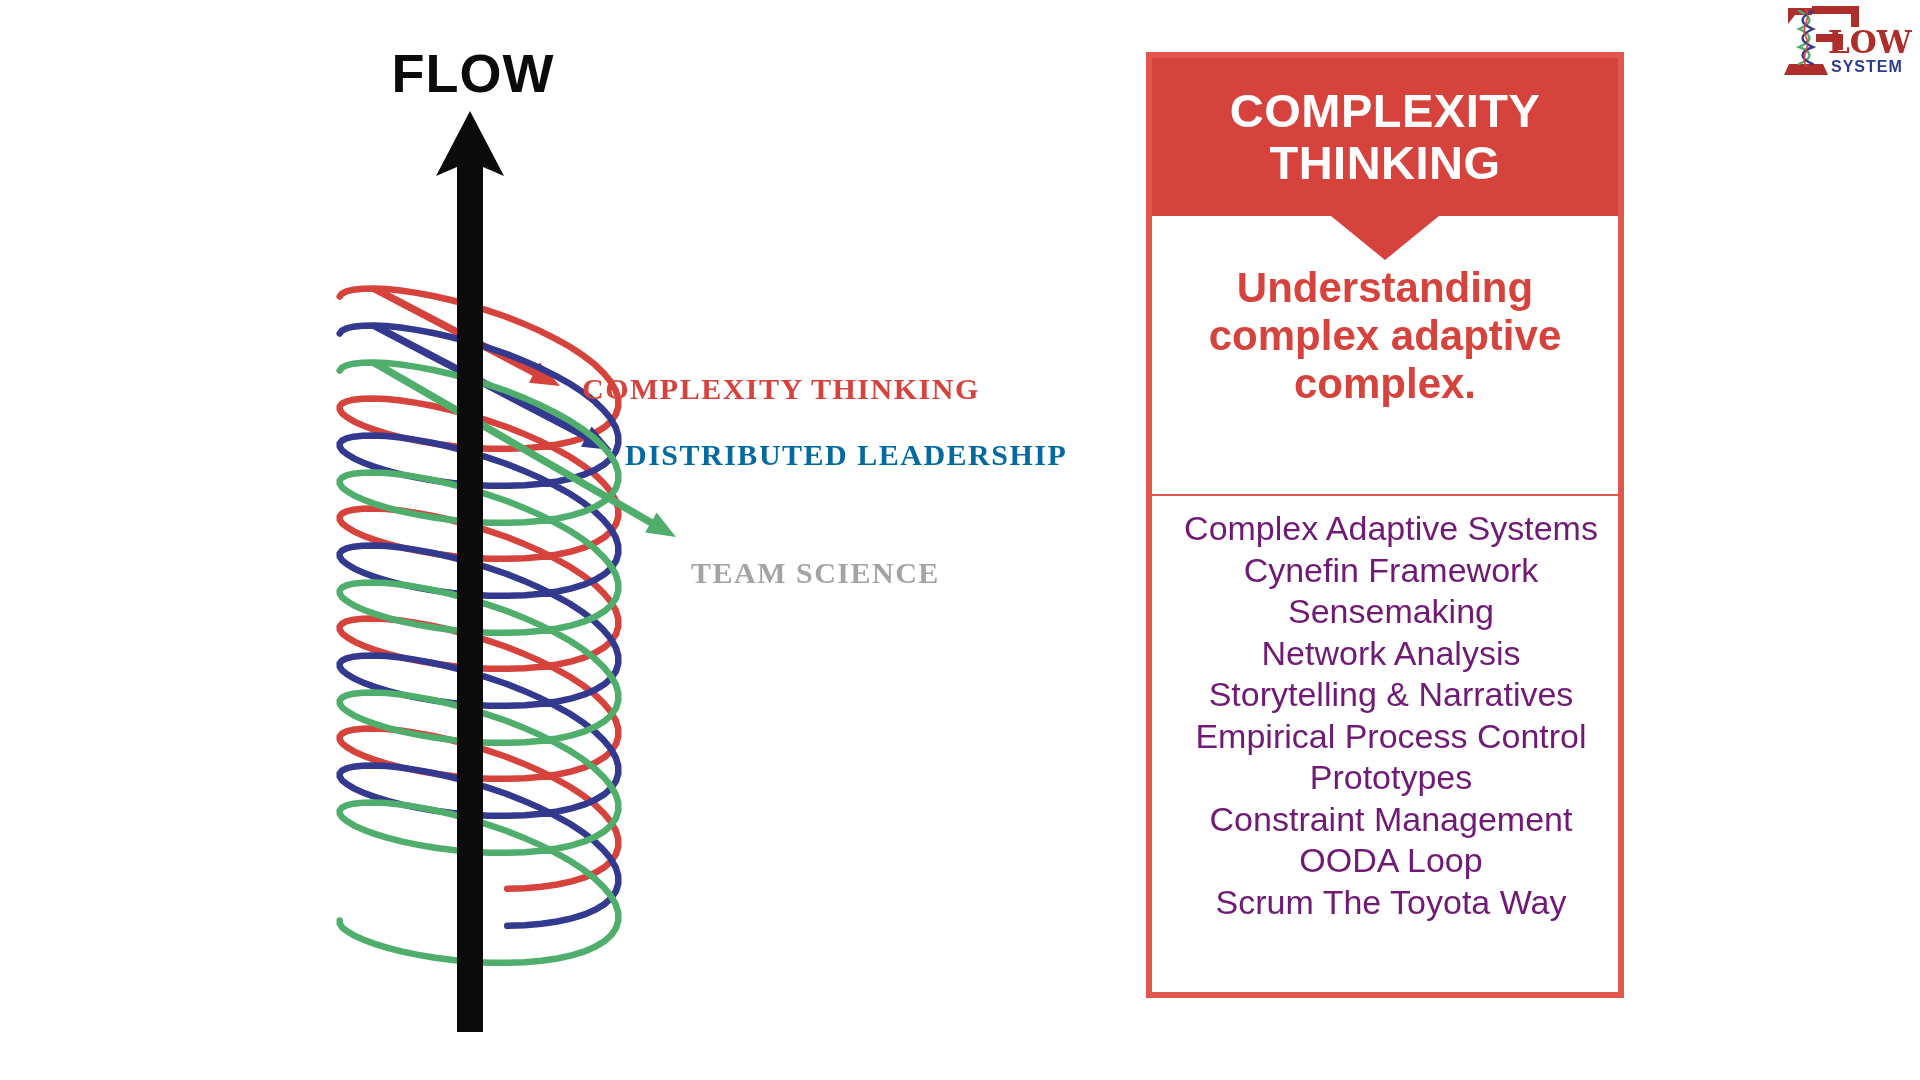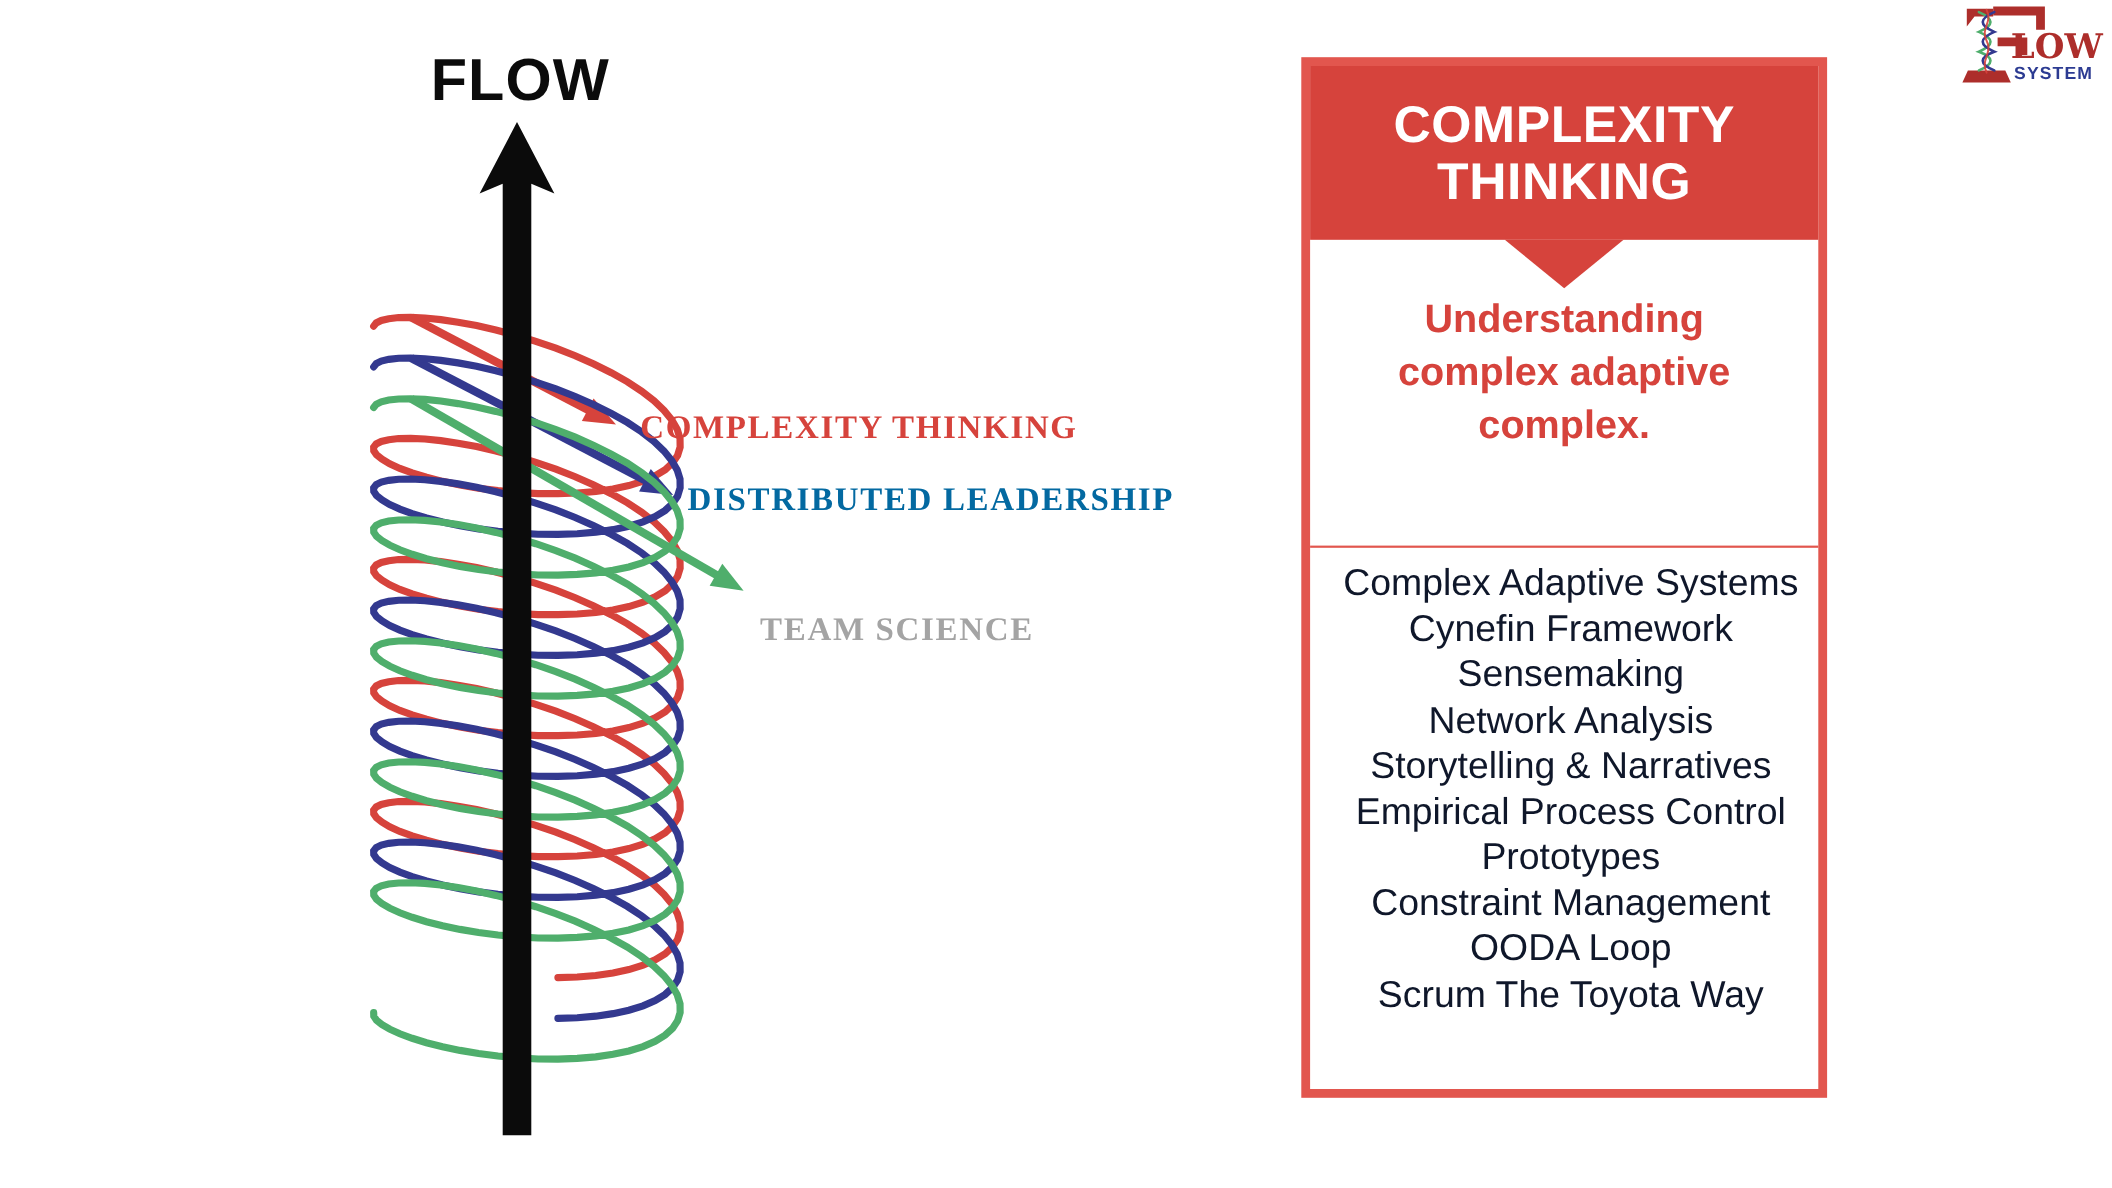--- a/index.html
+++ b/index.html
@@ -18,43 +18,43 @@
     position:absolute;z-index:2;font-weight:bold;font-size:30px;letter-spacing:1.5px;
     white-space:nowrap;
     font-family:Liberation Serif, serif;
   }
   #label-complexity{left:582px;top:372px;}
   #label-distributed{left:625px;top:438px;}
   #label-team{left:691px;top:556px;}
   
   .panel{
     position:absolute;left:1146px;top:52px;width:478px;height:946px;z-index:2;
-    background:#ffffff;border:8px solid #6d28d9;box-sizing:border-box;margin-left:37px;
+    background:#ffffff;border:6px solid #6d28d9;box-sizing:border-box;
   }
   .panel-header{
     position:absolute;left:0;top:0;right:0;height:158px;
     display:flex;flex-direction:column;justify-content:center;
     text-align:center;font-weight:bold;font-size:47px;line-height:52px;
     letter-spacing:0.5px;
   }
   .panel-notch{
     position:absolute;top:158px;left:50%;transform:translateX(-50%);
     width:0;height:0;border-left:54px solid transparent;
     border-right:54px solid transparent;border-top:44px solid #d6433c;
   }
   .panel-subtitle{
     position:absolute;left:0;right:0;top:206px;text-align:center;
-    font-weight:bold;font-size:36px;line-height:48px;
+    font-weight:bold;font-size:42px;line-height:48px;
   }
   .panel-divider{
     position:absolute;left:0;right:0;top:436px;border-top:2px solid #e2564e;
   }
   .panel-list{
     position:absolute;left:12px;right:0;top:450px;text-align:center;
-    font-size:34px;line-height:41.5px;color:#0f172a;
+    font-size:34px;line-height:41.5px;color:#701a75;
   }
   
   .logo{position:absolute;left:1782px;top:0px;width:132px;height:82px;z-index:2;}
 </style>
 </head>
 <body>
 
 <svg id="coil-svg" viewBox="0 0 1920 1080" aria-hidden="true">
     <g>
       <line x1="373.8020338902991" y1="288.527418861972" x2="544.0529317050119" y2="377.65188567429834" stroke="#d6433c" stroke-width="7.5"></line>

